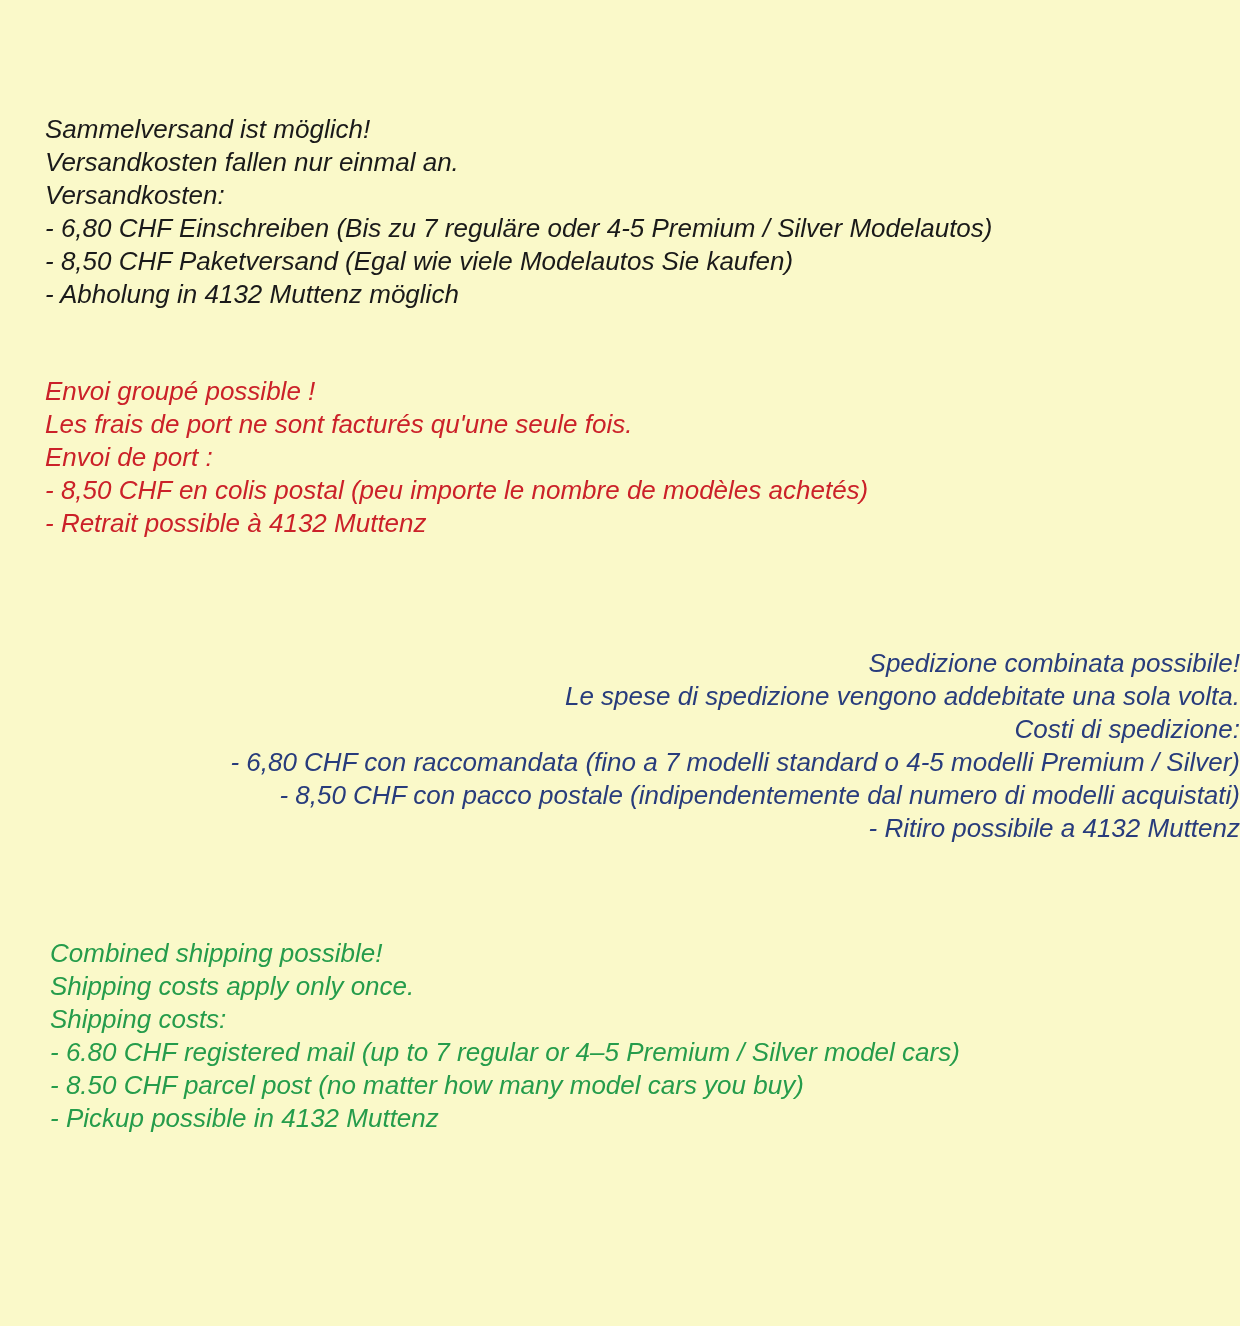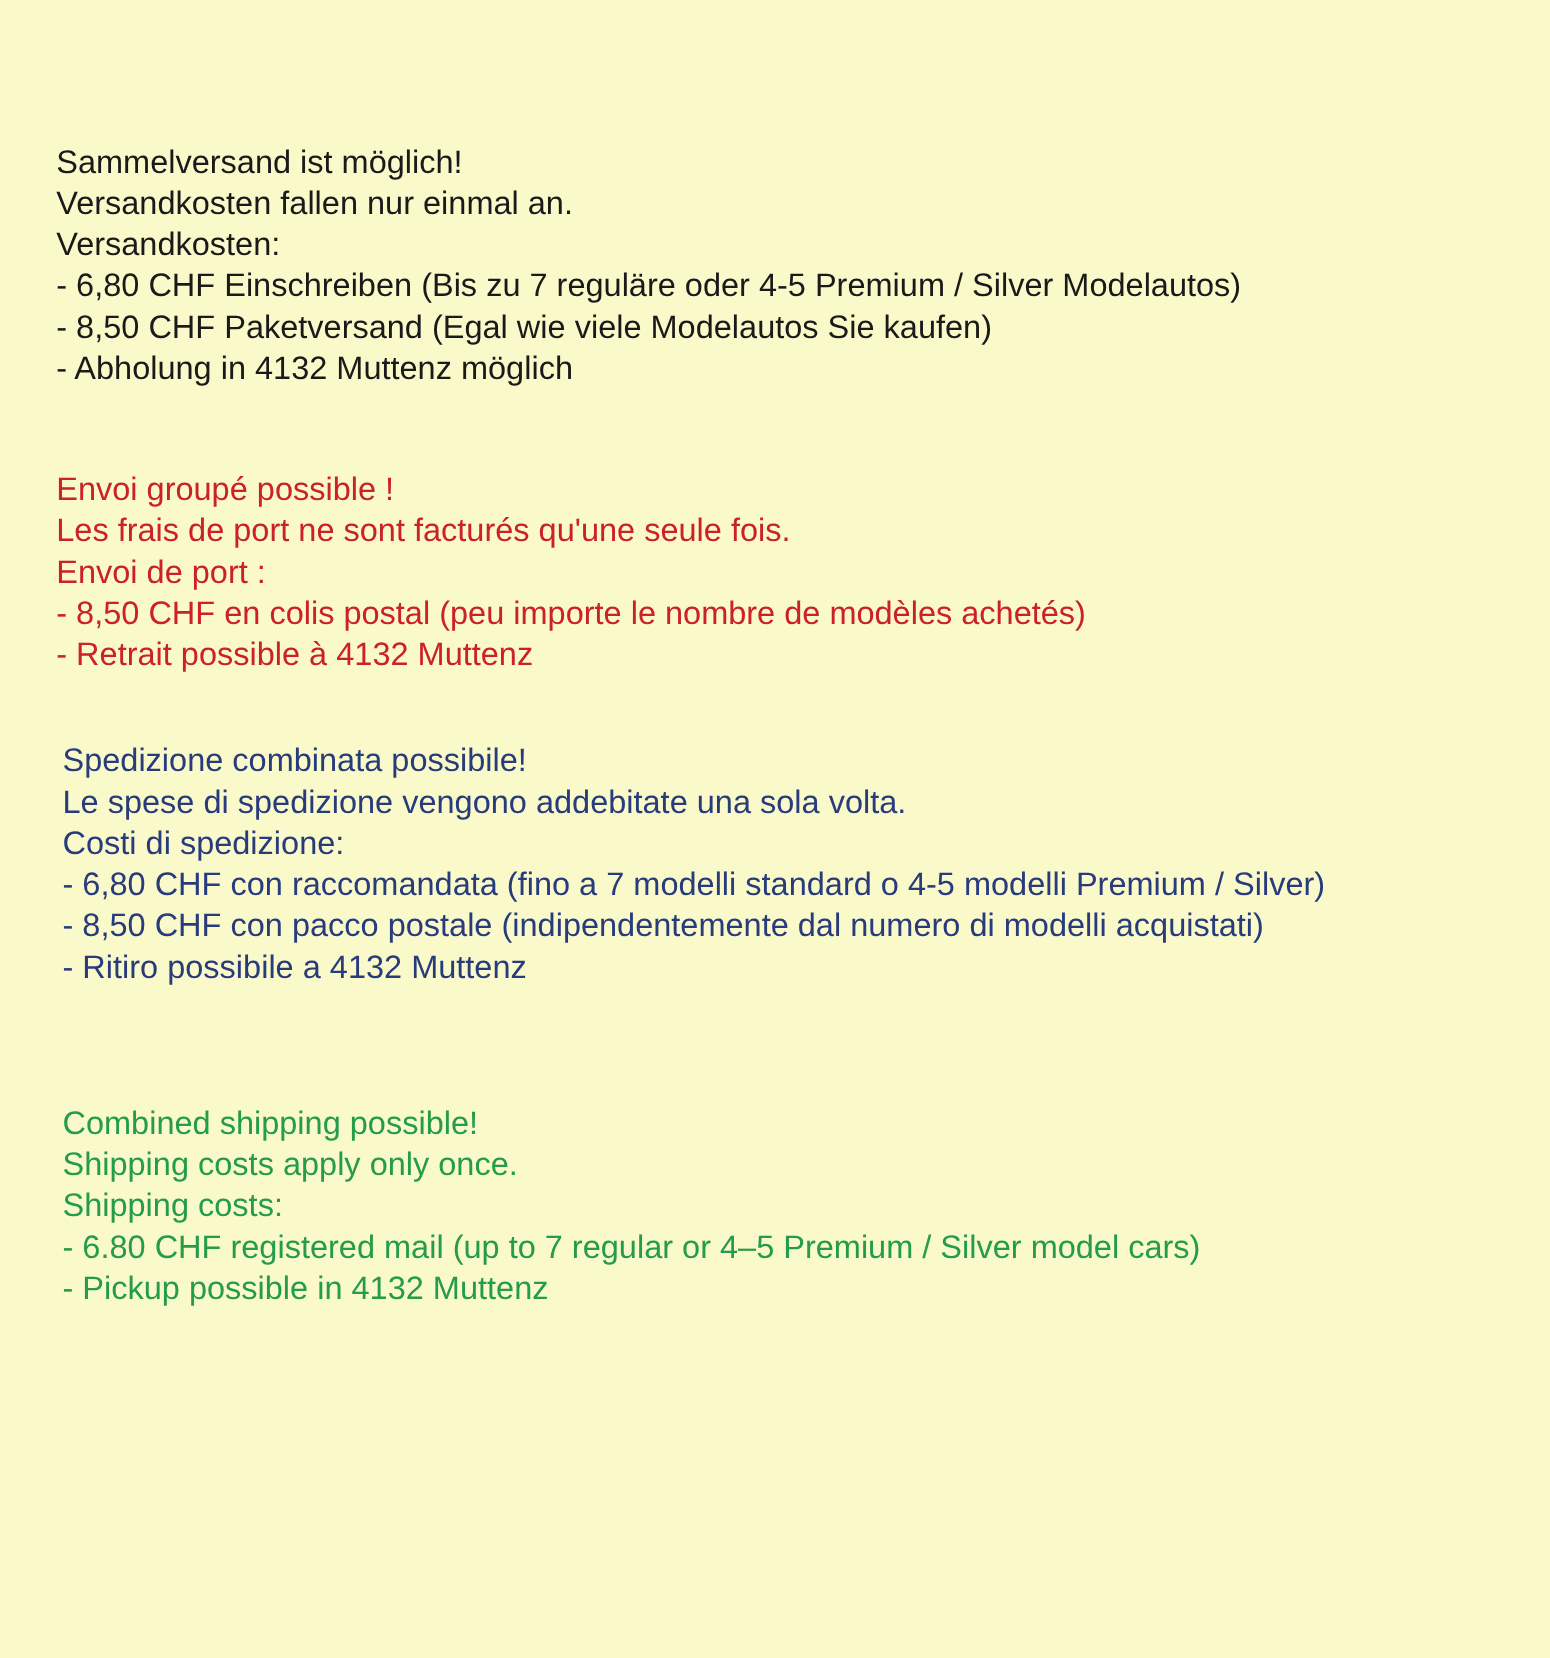--- a/index.html
+++ b/index.html
@@ -13,24 +13,25 @@
     font-size: 26px;
     line-height: 33px;
     overflow: hidden;
   }
   .block {
     padding-left: 45px;
     white-space: nowrap;
   }
   .block .line {
     height: 33px;
+    font-style: italic;
   }
   #block-de { margin-top: 113px; }
   #block-fr { margin-top: 64px; }
-  #block-it { margin-top: 52px; padding-left: 50px; }
+  #block-it { margin-top: 107px; padding-left: 50px; text-align: right; }
   #block-en { margin-top: 92px;  padding-left: 50px; }
 </style>
 </head>
 <body style="background-color: rgb(250, 249, 201);">
 
 <main>
 
   <section id="block-de" class="block" style="color: rgb(26, 26, 26);">
     <div class="line">Sammelversand ist möglich!</div>
     <div class="line">Versandkosten fallen nur einmal an.</div>
@@ -55,16 +56,17 @@
     <div class="line">- 6,80 CHF con raccomandata (fino a 7 modelli standard o 4-5 modelli Premium / Silver)</div>
     <div class="line">- 8,50 CHF con pacco postale (indipendentemente dal numero di modelli acquistati)</div>
     <div class="line">- Ritiro possibile a 4132 Muttenz</div>
   </section>
 
   <section id="block-en" class="block" style="color: rgb(37, 156, 75);">
     <div class="line">Combined shipping possible!</div>
     <div class="line">Shipping costs apply only once.</div>
     <div class="line">Shipping costs:</div>
     <div class="line">- 6.80 CHF registered mail (up to 7 regular or 4–5 Premium / Silver model cars)</div>
+    <div class="line">- 8.50 CHF parcel post (no matter how many model cars you buy)</div>
     <div class="line">- Pickup possible in 4132 Muttenz</div>
   </section>
 
 </main>
 
 </body></html>

